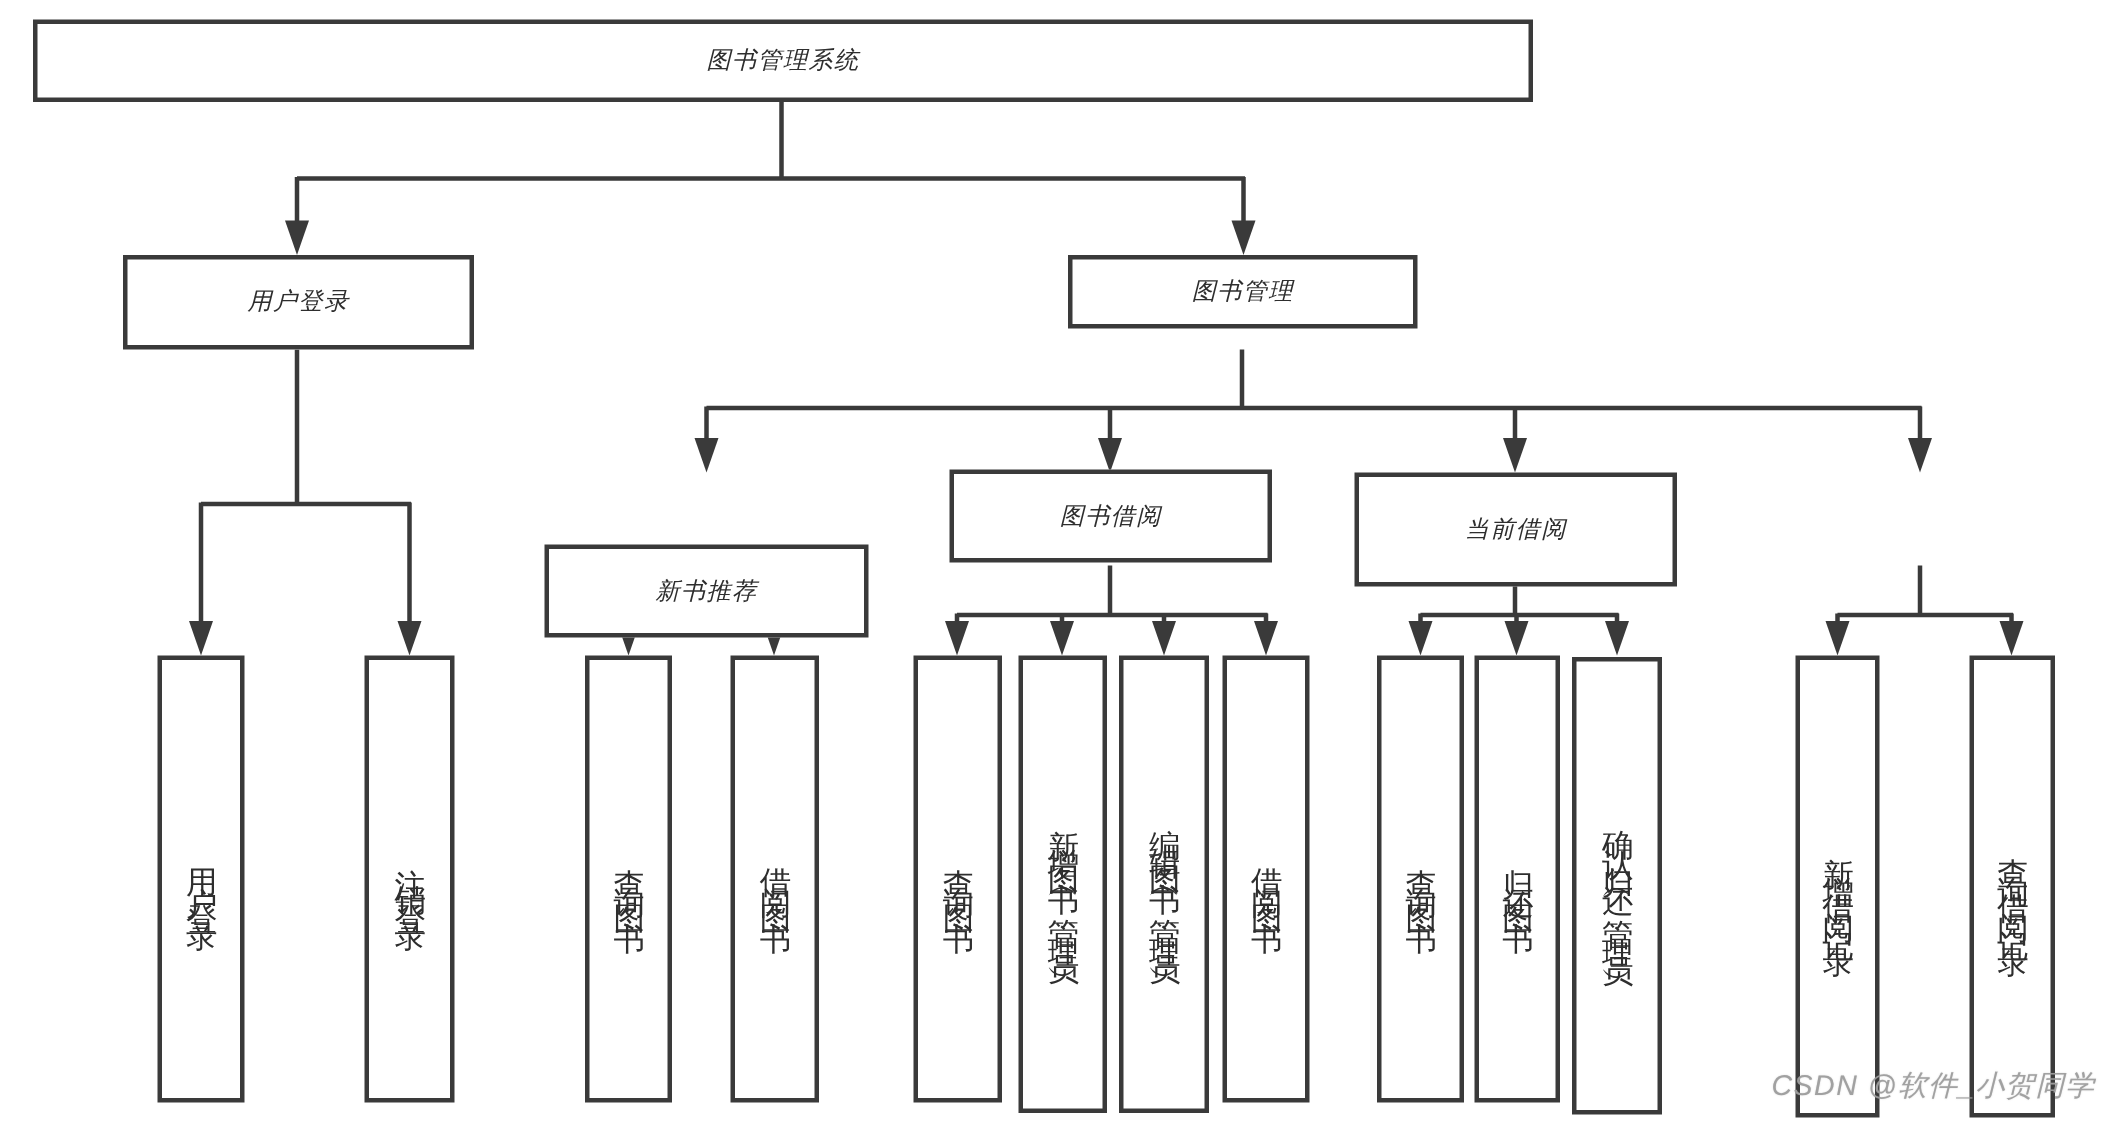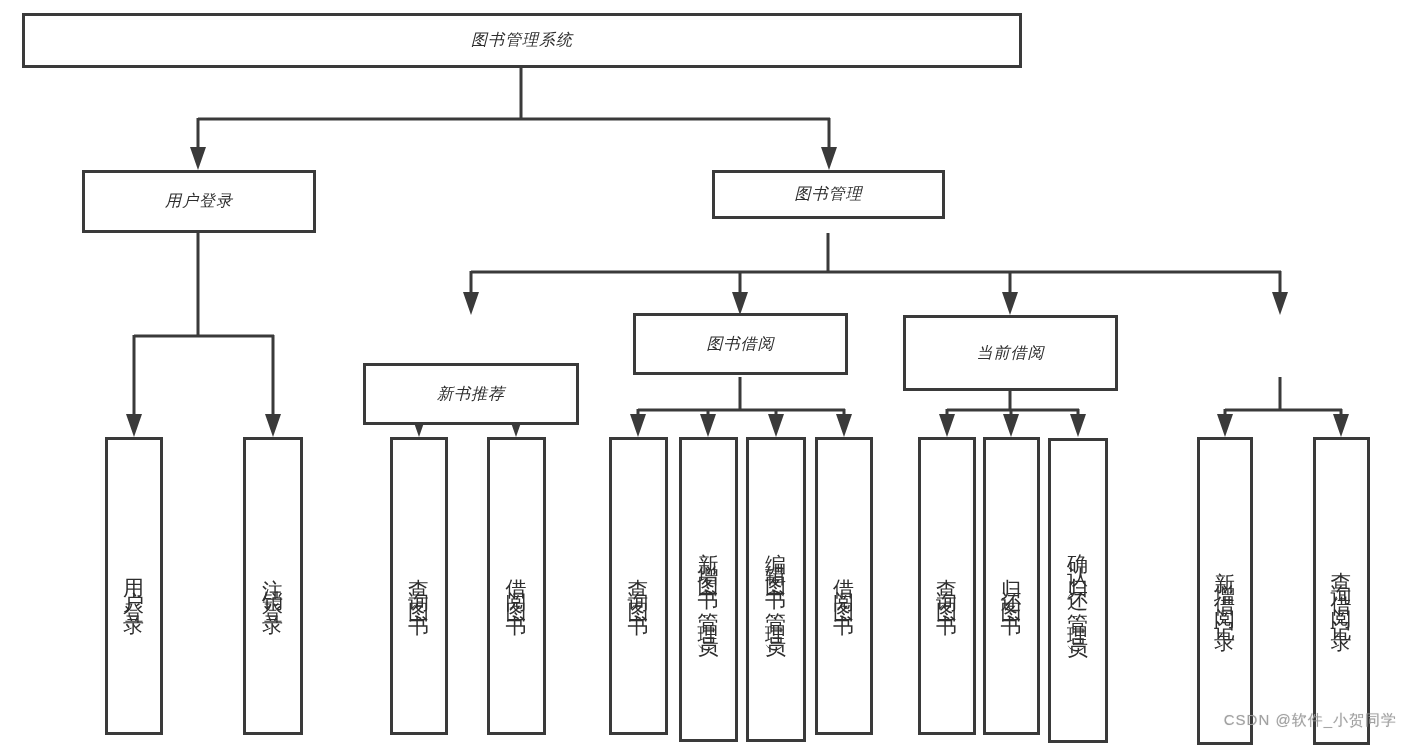--- a/index.html
+++ b/index.html
@@ -49,23 +49,24 @@
   #n-f07{left:746px; top:437px; width:60px; height:305px;}
   #n-f08{left:815px; top:437px; width:58px; height:298px;}
   #n-f09{left:918px; top:437px; width:58px; height:298px;}
   #n-f10{left:983px; top:437px; width:57px; height:298px;}
   #n-f11{left:1048px;top:438px; width:60px; height:305px;}
   #n-f12{left:1197px;top:437px; width:56px; height:308px;}
   #n-f13{left:1313px;top:437px; width:57px; height:308px;}
   .watermark{
     position:absolute;z-index:3;
     right:8px;top:711px;
-    font-size:15px;letter-spacing:1px;
+    font-size:19px;letter-spacing:1px;
     color:rgba(158,158,158,0.95);
     text-shadow:0 0 1px rgba(120,120,120,0.35);
+    font-style:italic;
   }
 </style>
 </head>
 <body>
 
 <div class="stage">
 
   <svg class="wires" width="1405" height="747" viewBox="0 0 1405 747">
     <g stroke="#3a3a3a" stroke-width="3" fill="none">
 

